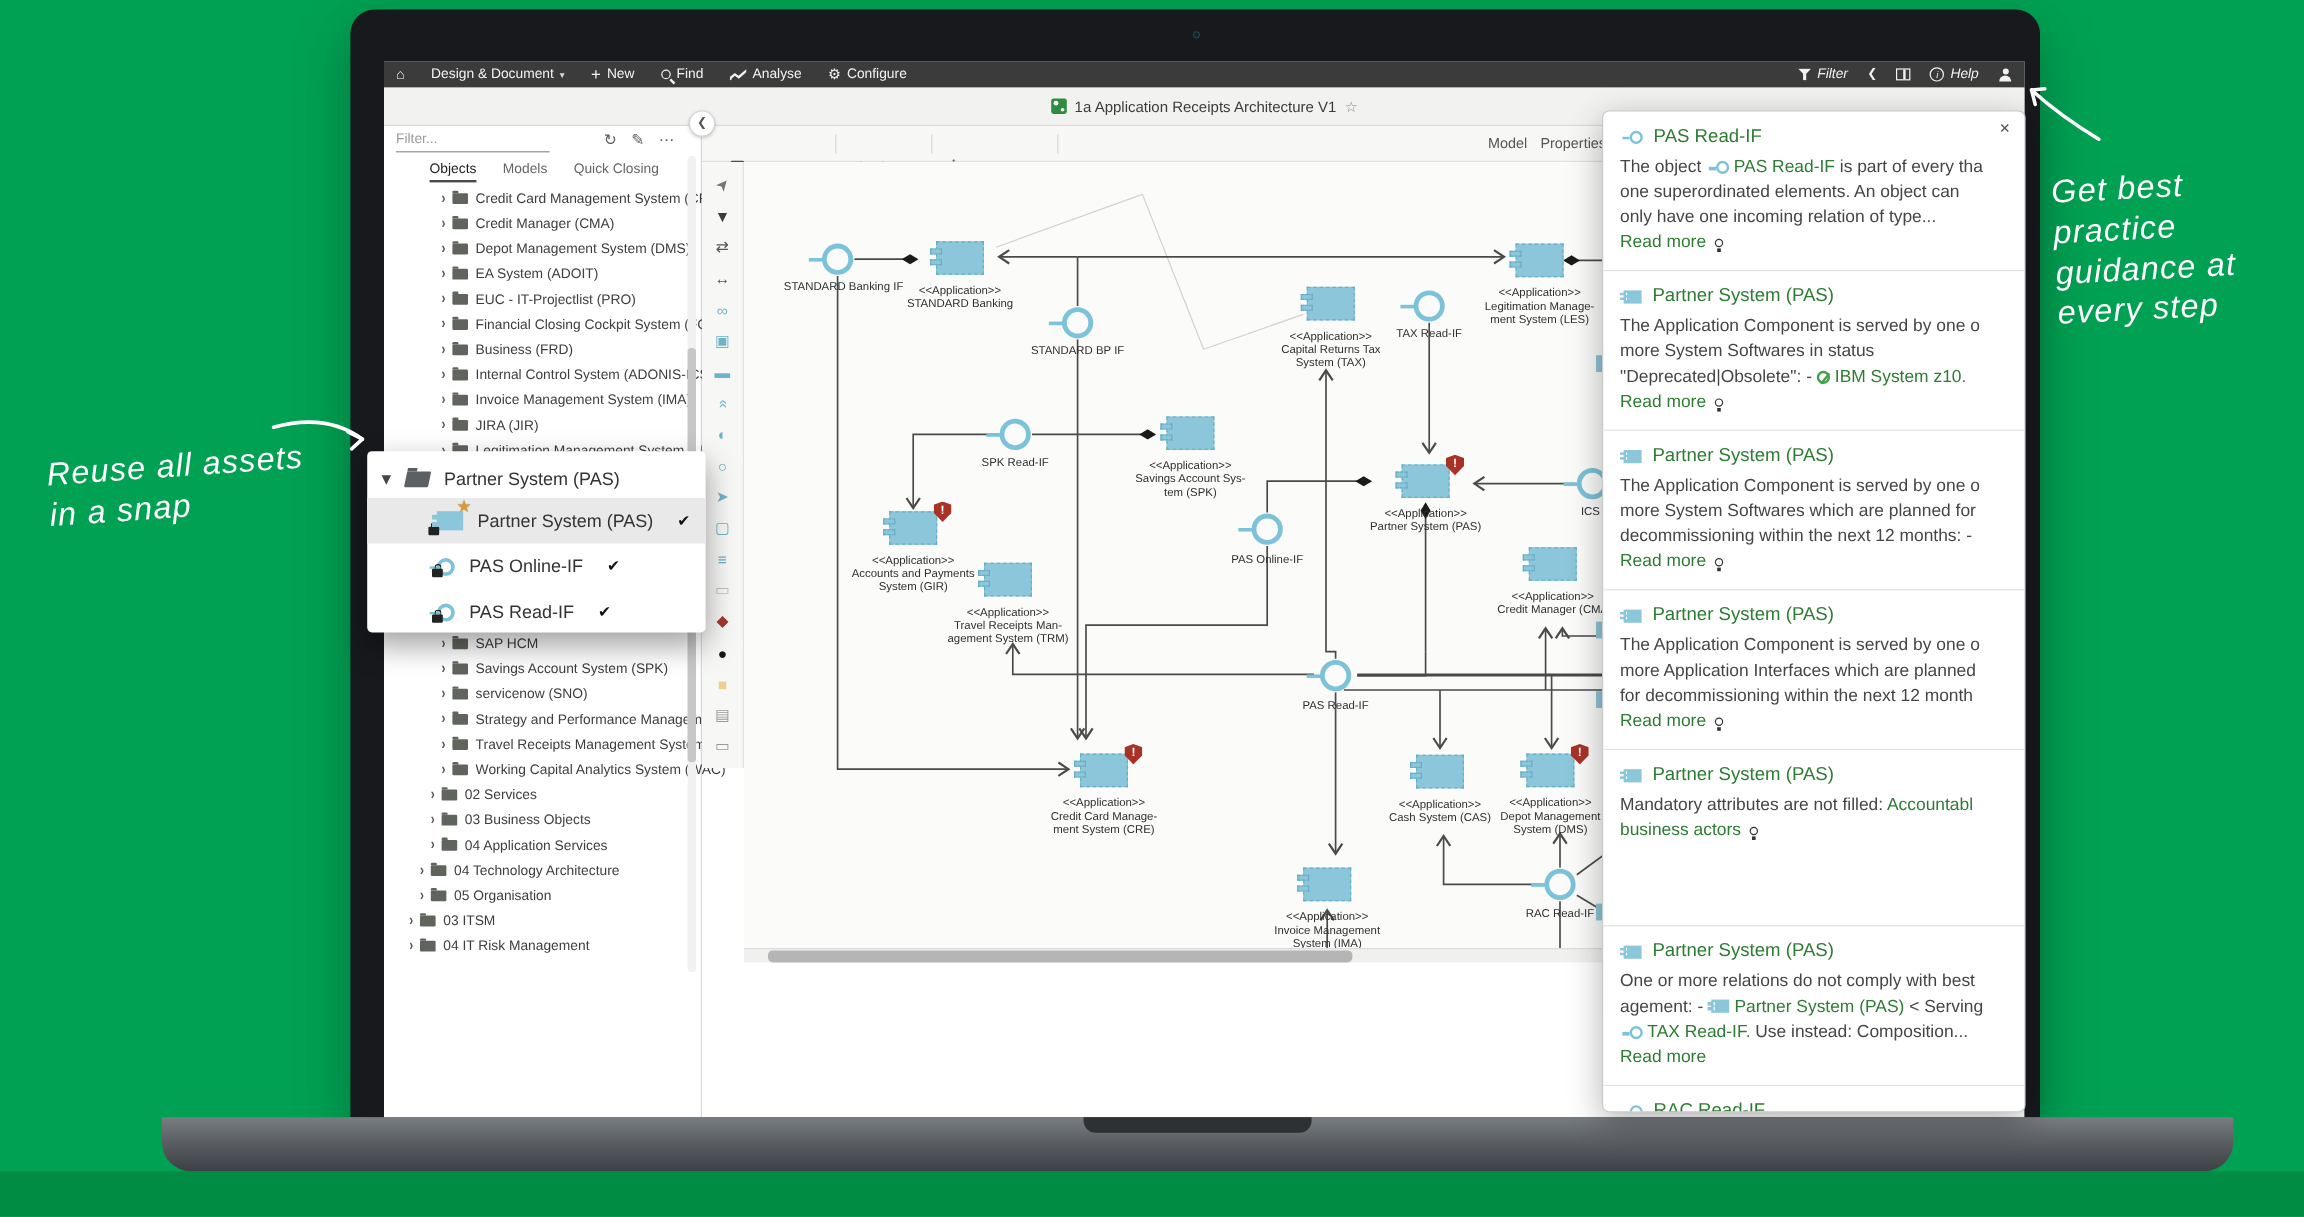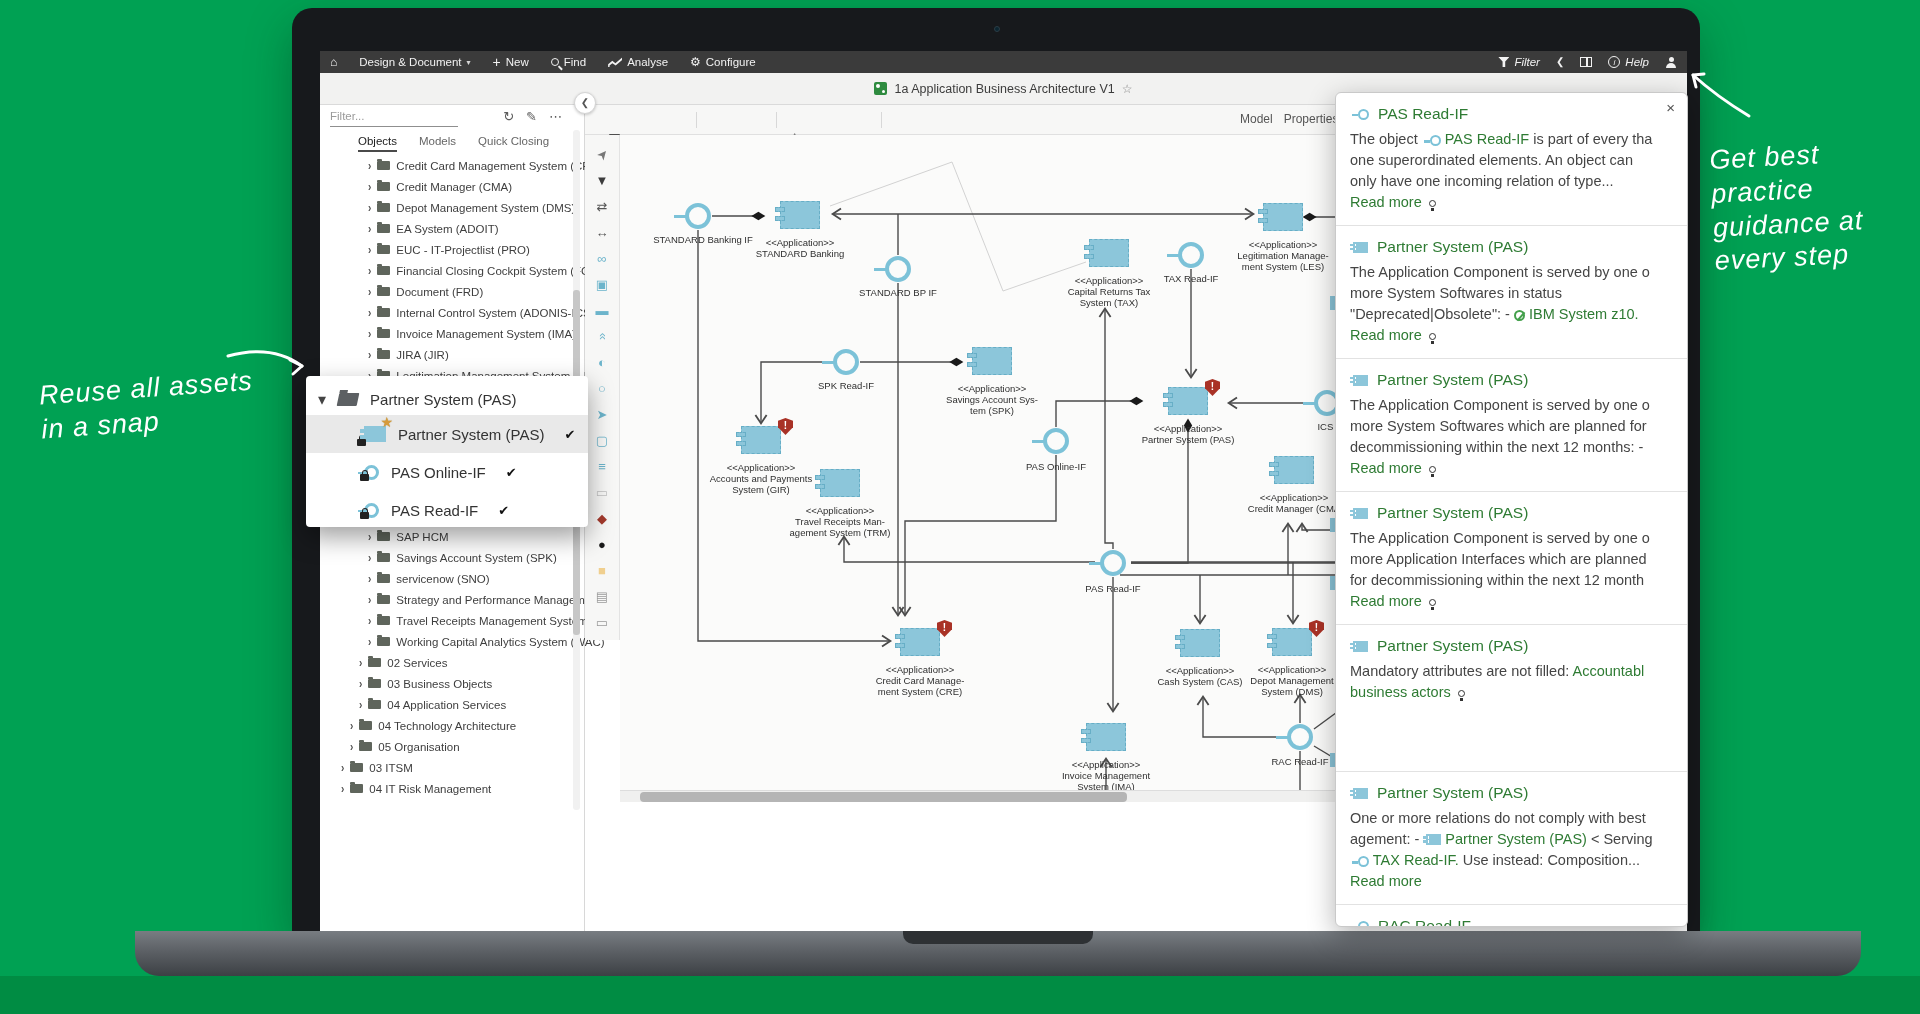--- a/index.html
+++ b/index.html
@@ -196,21 +196,21 @@
           <span>Help</span>
         </div>
         <div class="menu">
           <span class="ic ic-user"></span>
         </div>
       </div>
   </div>
 
   <div class="abs tabbar">
     <span class="model-ic"></span>
-    <span>1a Application Business Architecture V1</span>
+    <span>1a Application Receipts Architecture V1</span>
     <span class="tab-star">☆</span>
   </div>
 
   <div class="abs catalog">
     <div class="cat-filter">Filter...</div>
     <div class="cat-hicons" id="cat-hicons">
         <span>↻</span>
         <span>✎</span>
         <span>⋯</span>
       </div>
@@ -246,21 +246,21 @@
           <span>EUC - IT-Projectlist (PRO)</span>
         </div>
         <div class="tree-row" style="top: 155px; left: 48px;">
           <span class="chev">›</span>
           <span class="folder"></span>
           <span>Financial Closing Cockpit System (FCC)</span>
         </div>
         <div class="tree-row" style="top: 176px; left: 48px;">
           <span class="chev">›</span>
           <span class="folder"></span>
-          <span>Document (FRD)</span>
+          <span>Business (FRD)</span>
         </div>
         <div class="tree-row" style="top: 197px; left: 48px;">
           <span class="chev">›</span>
           <span class="folder"></span>
           <span>Internal Control System (ADONIS-ICS)</span>
         </div>
         <div class="tree-row" style="top: 218px; left: 48px;">
           <span class="chev">›</span>
           <span class="folder"></span>
           <span>Invoice Management System (IMA)</span>

